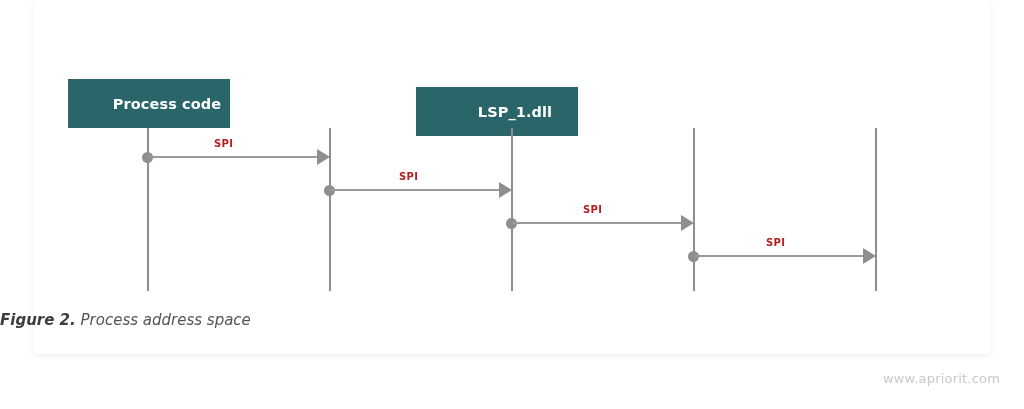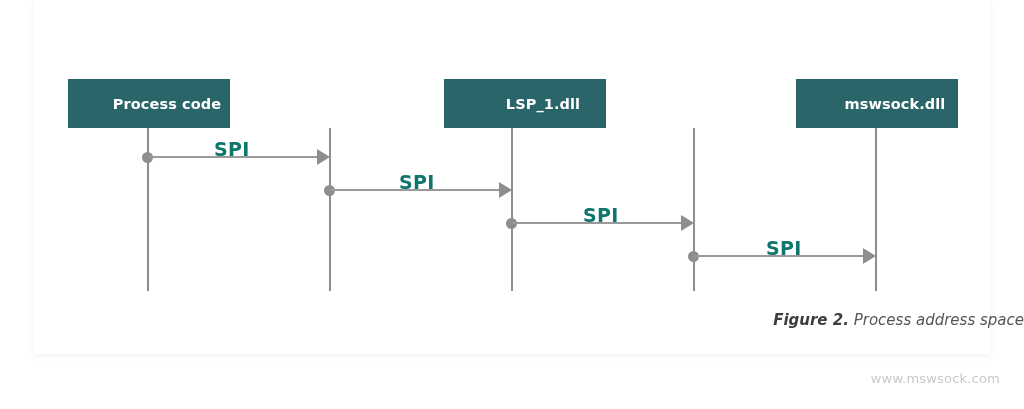--- a/index.html
+++ b/index.html
@@ -79,35 +79,35 @@
   .msg-head {
     position: absolute;
     width: 0;
     height: 0;
     border-top: 8px solid transparent;
     border-bottom: 8px solid transparent;
     border-left: 13px solid #8e8e8e;
   }
   .msg-label {
     position: absolute;
-    font-size: 19px;
+    font-size: 10px;
     font-weight: bold;
-    color: #0f766e;
+    color: #b91c1c;
     letter-spacing: 0.3px;
     white-space: nowrap;
     font-family: "DejaVu Sans", sans-serif;
   }
 
   
   #caption {
     position: absolute;
     left: 0;
     top: 311px;
     width: 1024px;
-    text-align: right;
+    text-align: left;
     font-size: 15px;
     color: #555555;
     font-family: "DejaVu Sans", sans-serif;
   }
   #caption .cap-strong {
     font-weight: bold;
     font-style: italic;
     color: #3d3d3d;
   }
   #caption .cap-rest {
@@ -129,25 +129,22 @@
 </head>
 <body>
 
 <div id="canvas">
 
   <div id="figure-card"></div>
 
   <div class="lane" style="left:68px;">
     <span class="lane-label">Process code</span>
   </div>
-  <div class="lane" style="left:444px;">
+  <div class="lane" style="left:416px;margin-top:8px;">
     <span class="lane-label">LSP_1.dll</span>
-  </div>
-  <div class="lane" style="left:796px;">
-    <span class="lane-label">mswsock.dll</span>
   </div>
 
   <div class="lifeline" style="left:147px;"></div>
   <div class="lifeline" style="left:329px;"></div>
   <div class="lifeline" style="left:511px;"></div>
   <div class="lifeline" style="left:693px;"></div>
   <div class="lifeline" style="left:875px;"></div>
 
   <div class="msg-dot" style="left:142px; top:152px;"></div>
   <div class="msg-line" style="left:148px; top:156px; width:170px;"></div>
@@ -167,15 +164,15 @@
   <div class="msg-dot" style="left:688px; top:251px;"></div>
   <div class="msg-line" style="left:694px; top:255px; width:170px;"></div>
   <div class="msg-head" style="left:863px; top:248px;"></div>
   <div class="msg-label" style="left:766px; top:237px;">SPI</div>
 
   <div id="caption">
     <span class="cap-strong">Figure 2</span><span class="cap-strong">.</span>
     <span class="cap-rest">Process address space</span>
   </div>
 
-  <div id="watermark">www.mswsock.com</div>
+  <div id="watermark">www.apriorit.com</div>
 
 </div>
 
 </body></html>

